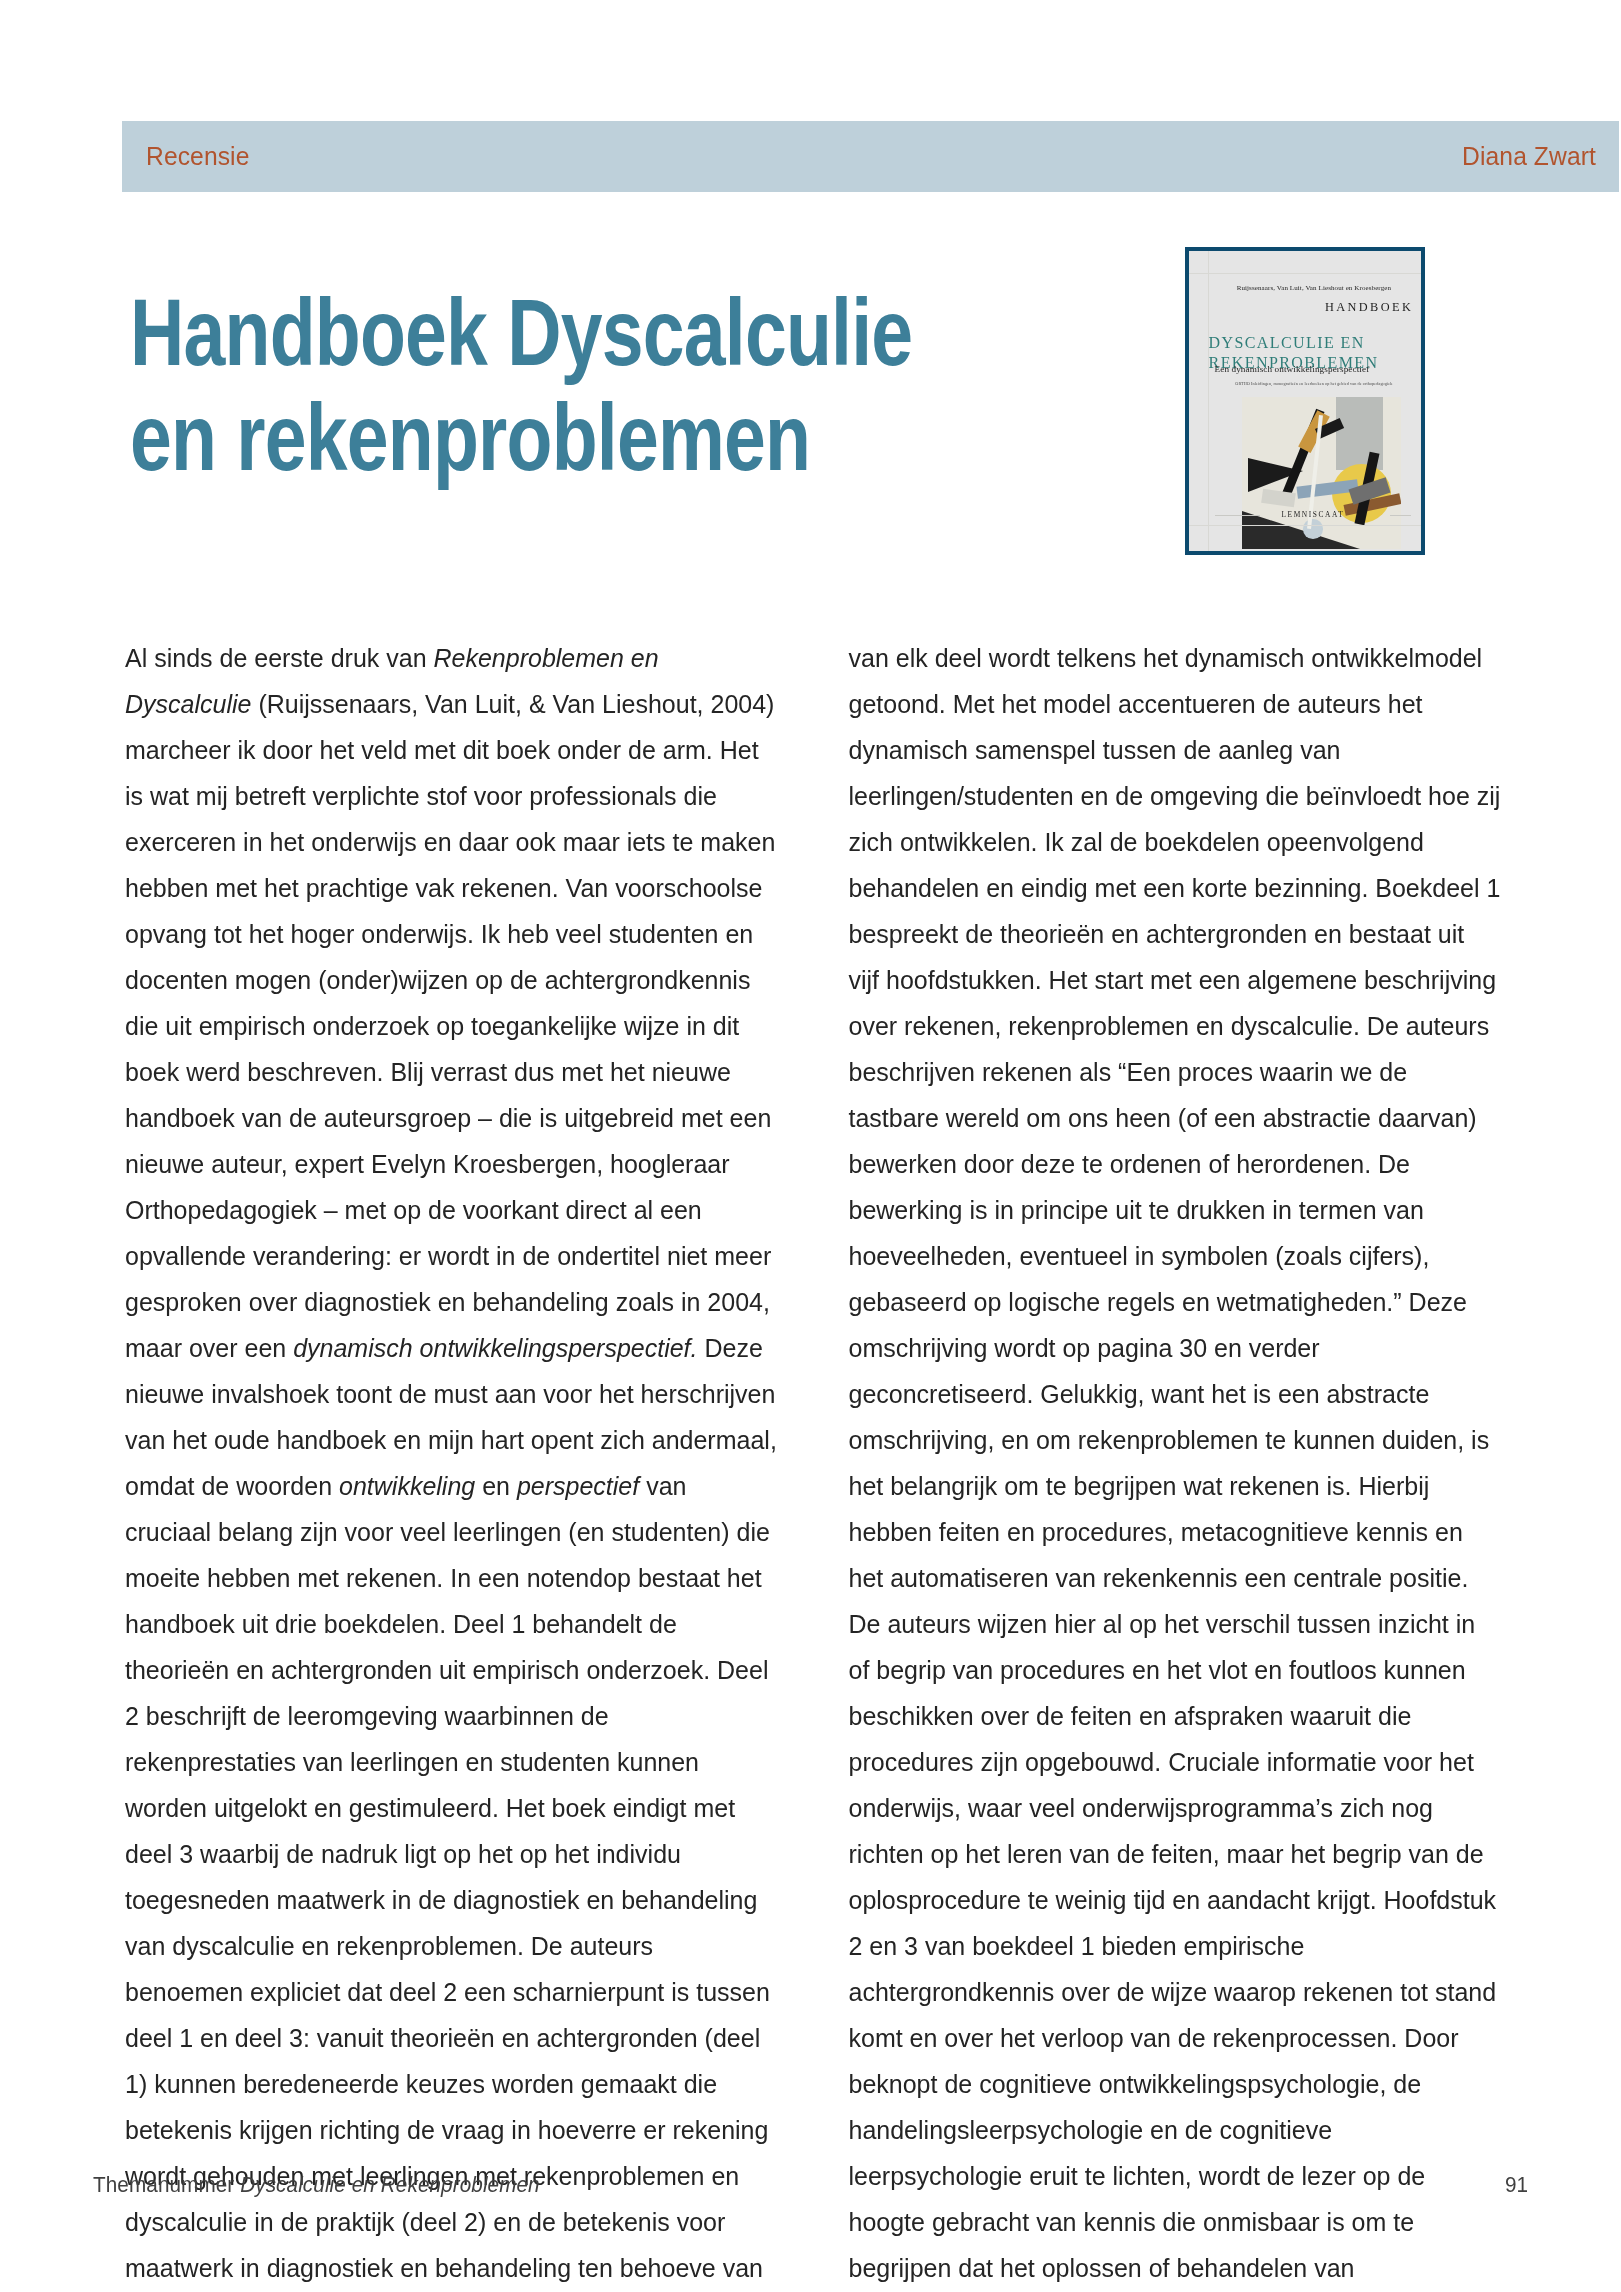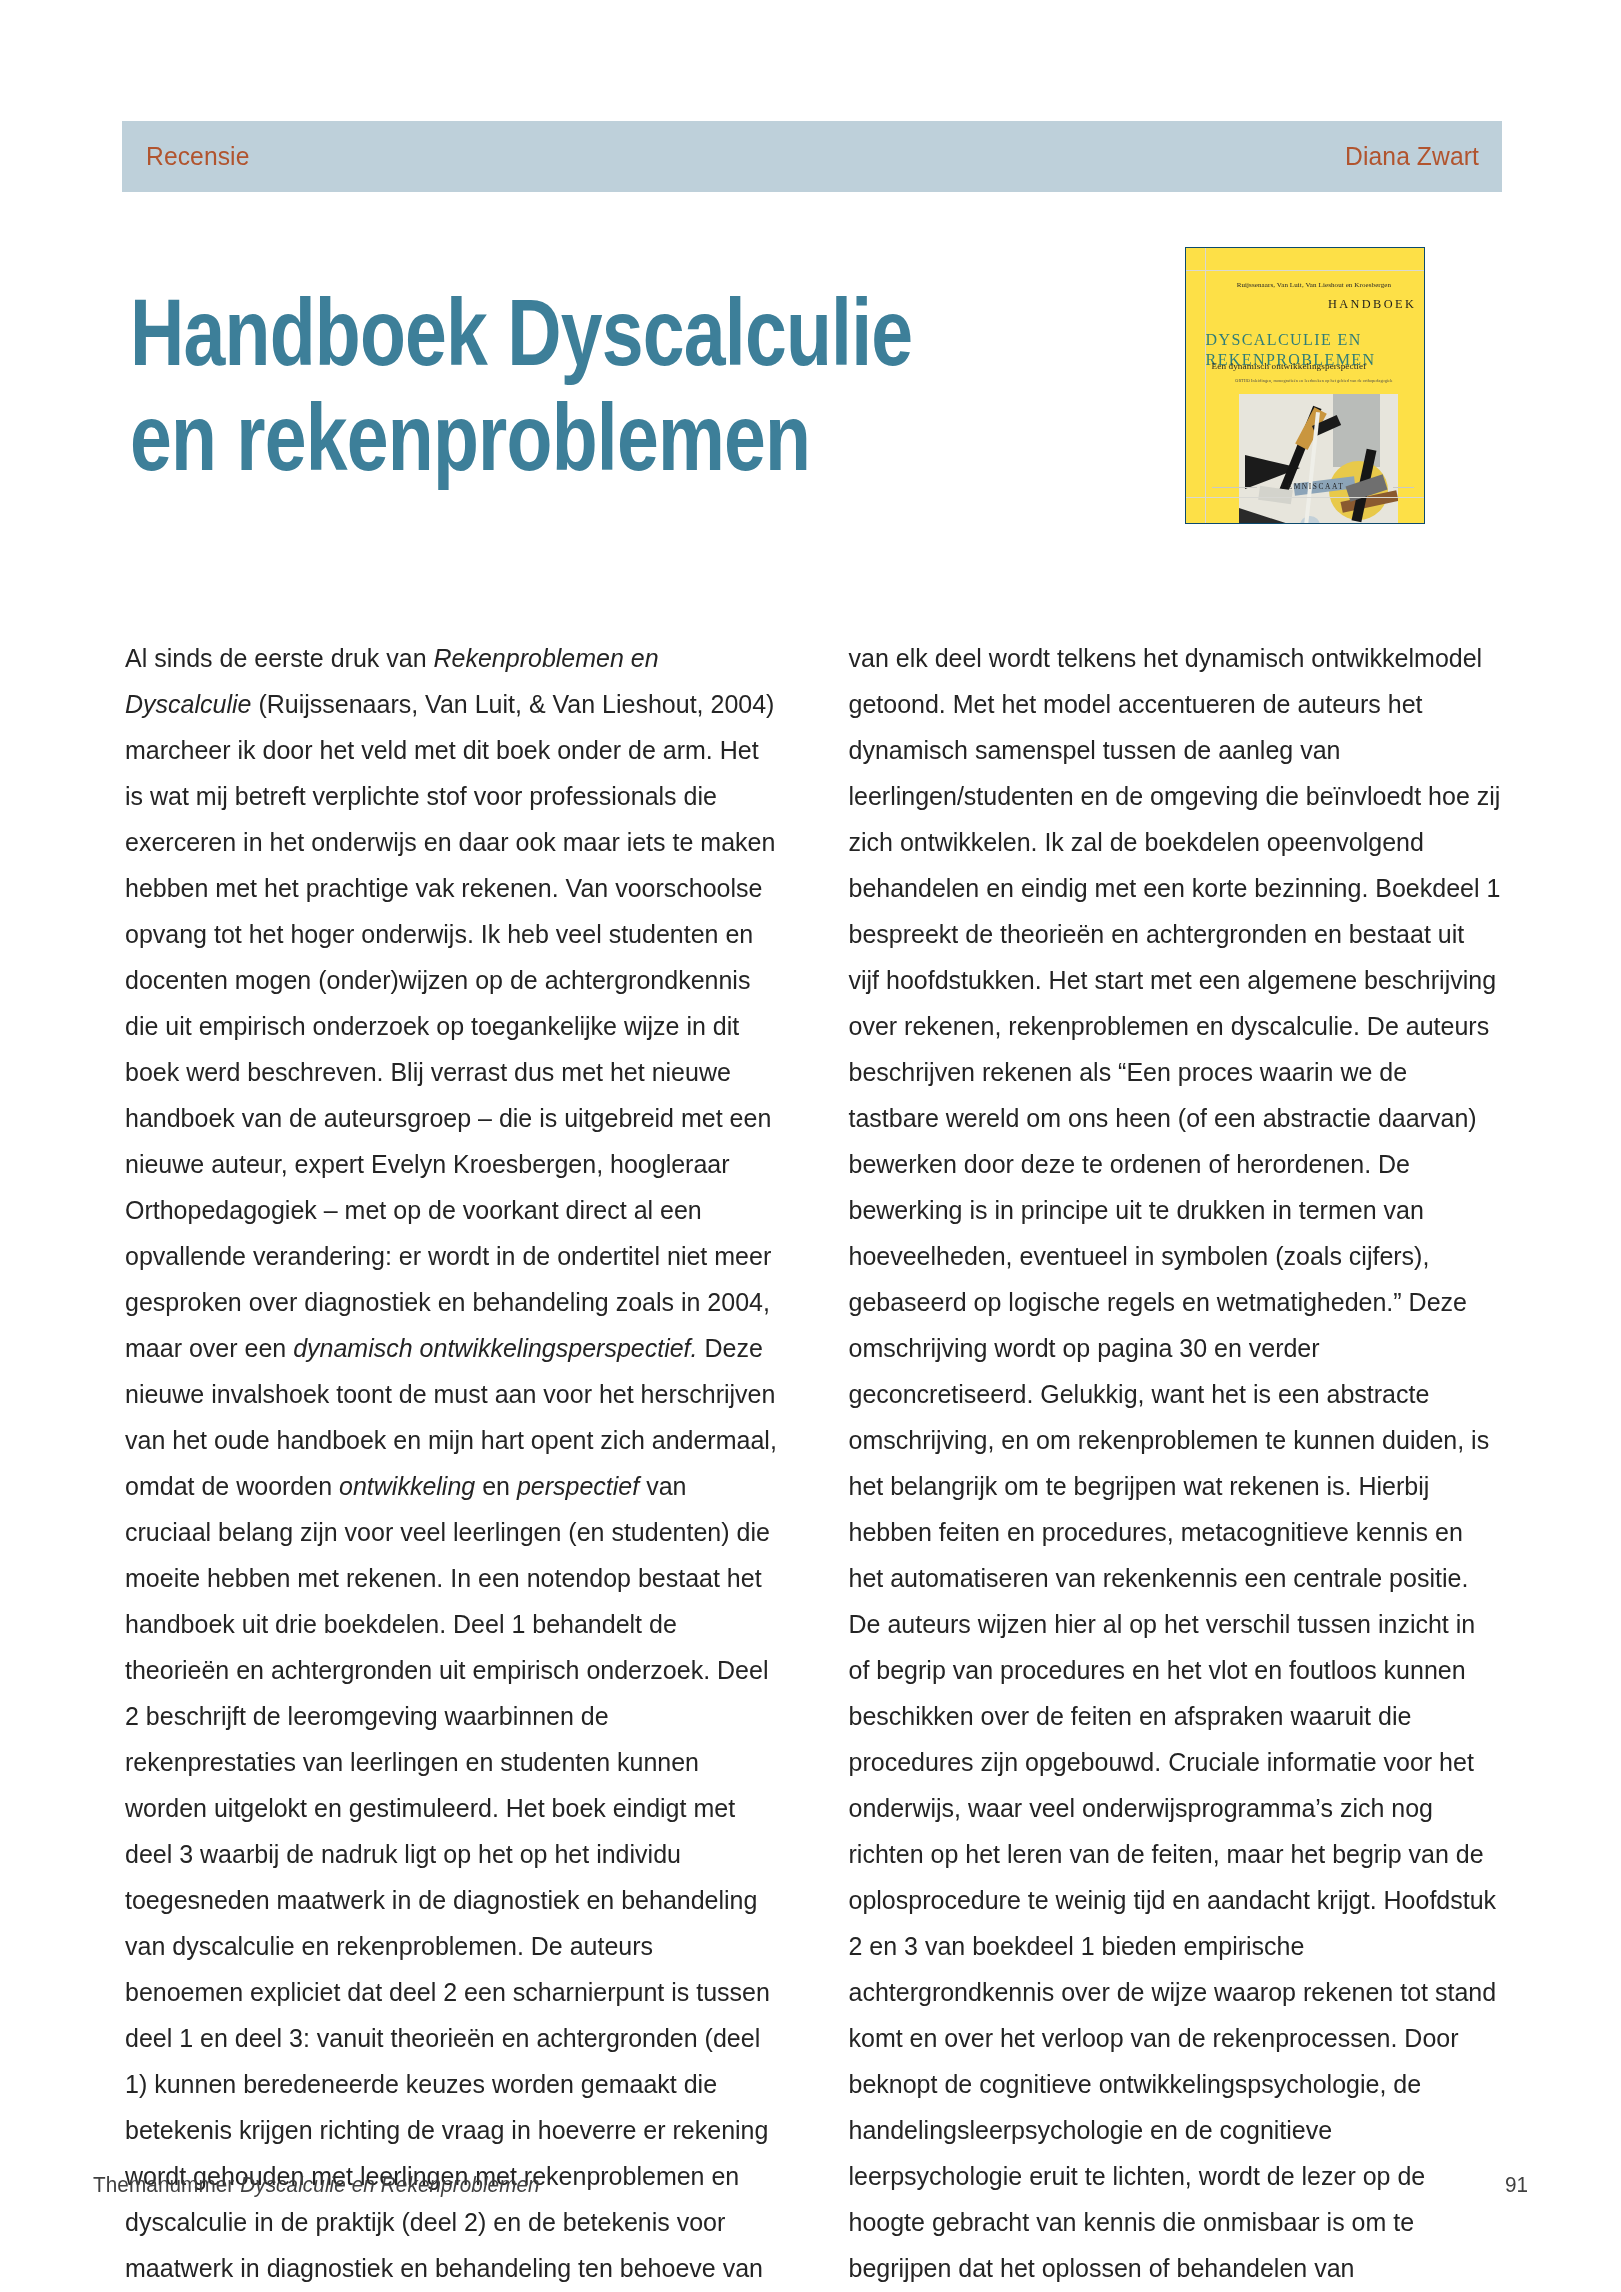--- a/index.html
+++ b/index.html
@@ -20,21 +20,21 @@
     position: absolute;
     inset: 0;
     background: #ffffff;
   }
 
   
   .header-band {
     position: absolute;
     left: 122px;
     top: 121px;
-    width: 1380px;
+    width: 1497px;
     height: 71px;
     background: #bed0da;
     display: flex;
     align-items: center;
     justify-content: space-between;
     box-sizing: border-box;
     padding: 0 23.5px 0 23.5px;
   }
   .header-band .kicker,
   .header-band .byline {
@@ -69,23 +69,23 @@
     white-space: nowrap;
   }
   .doc-title .ln { display: block; }
 
   
   .book-cover {
     position: absolute;
     left: 1185px;
     top: 247px;
     width: 240px;
-    height: 277px;
-    background: #fde047;
-    border: 1px solid #0c4a6e;
+    height: 308px;
+    background: #e5e5e5;
+    border: 4px solid #0c4a6e;
     box-sizing: border-box;
     overflow: hidden;
     font-family: "Liberation Serif", serif;
   }
   .bc-rule {
     position: absolute;
     left: 0;
     width: 100%;
     height: 1px;
     background: #d8d8d4;

